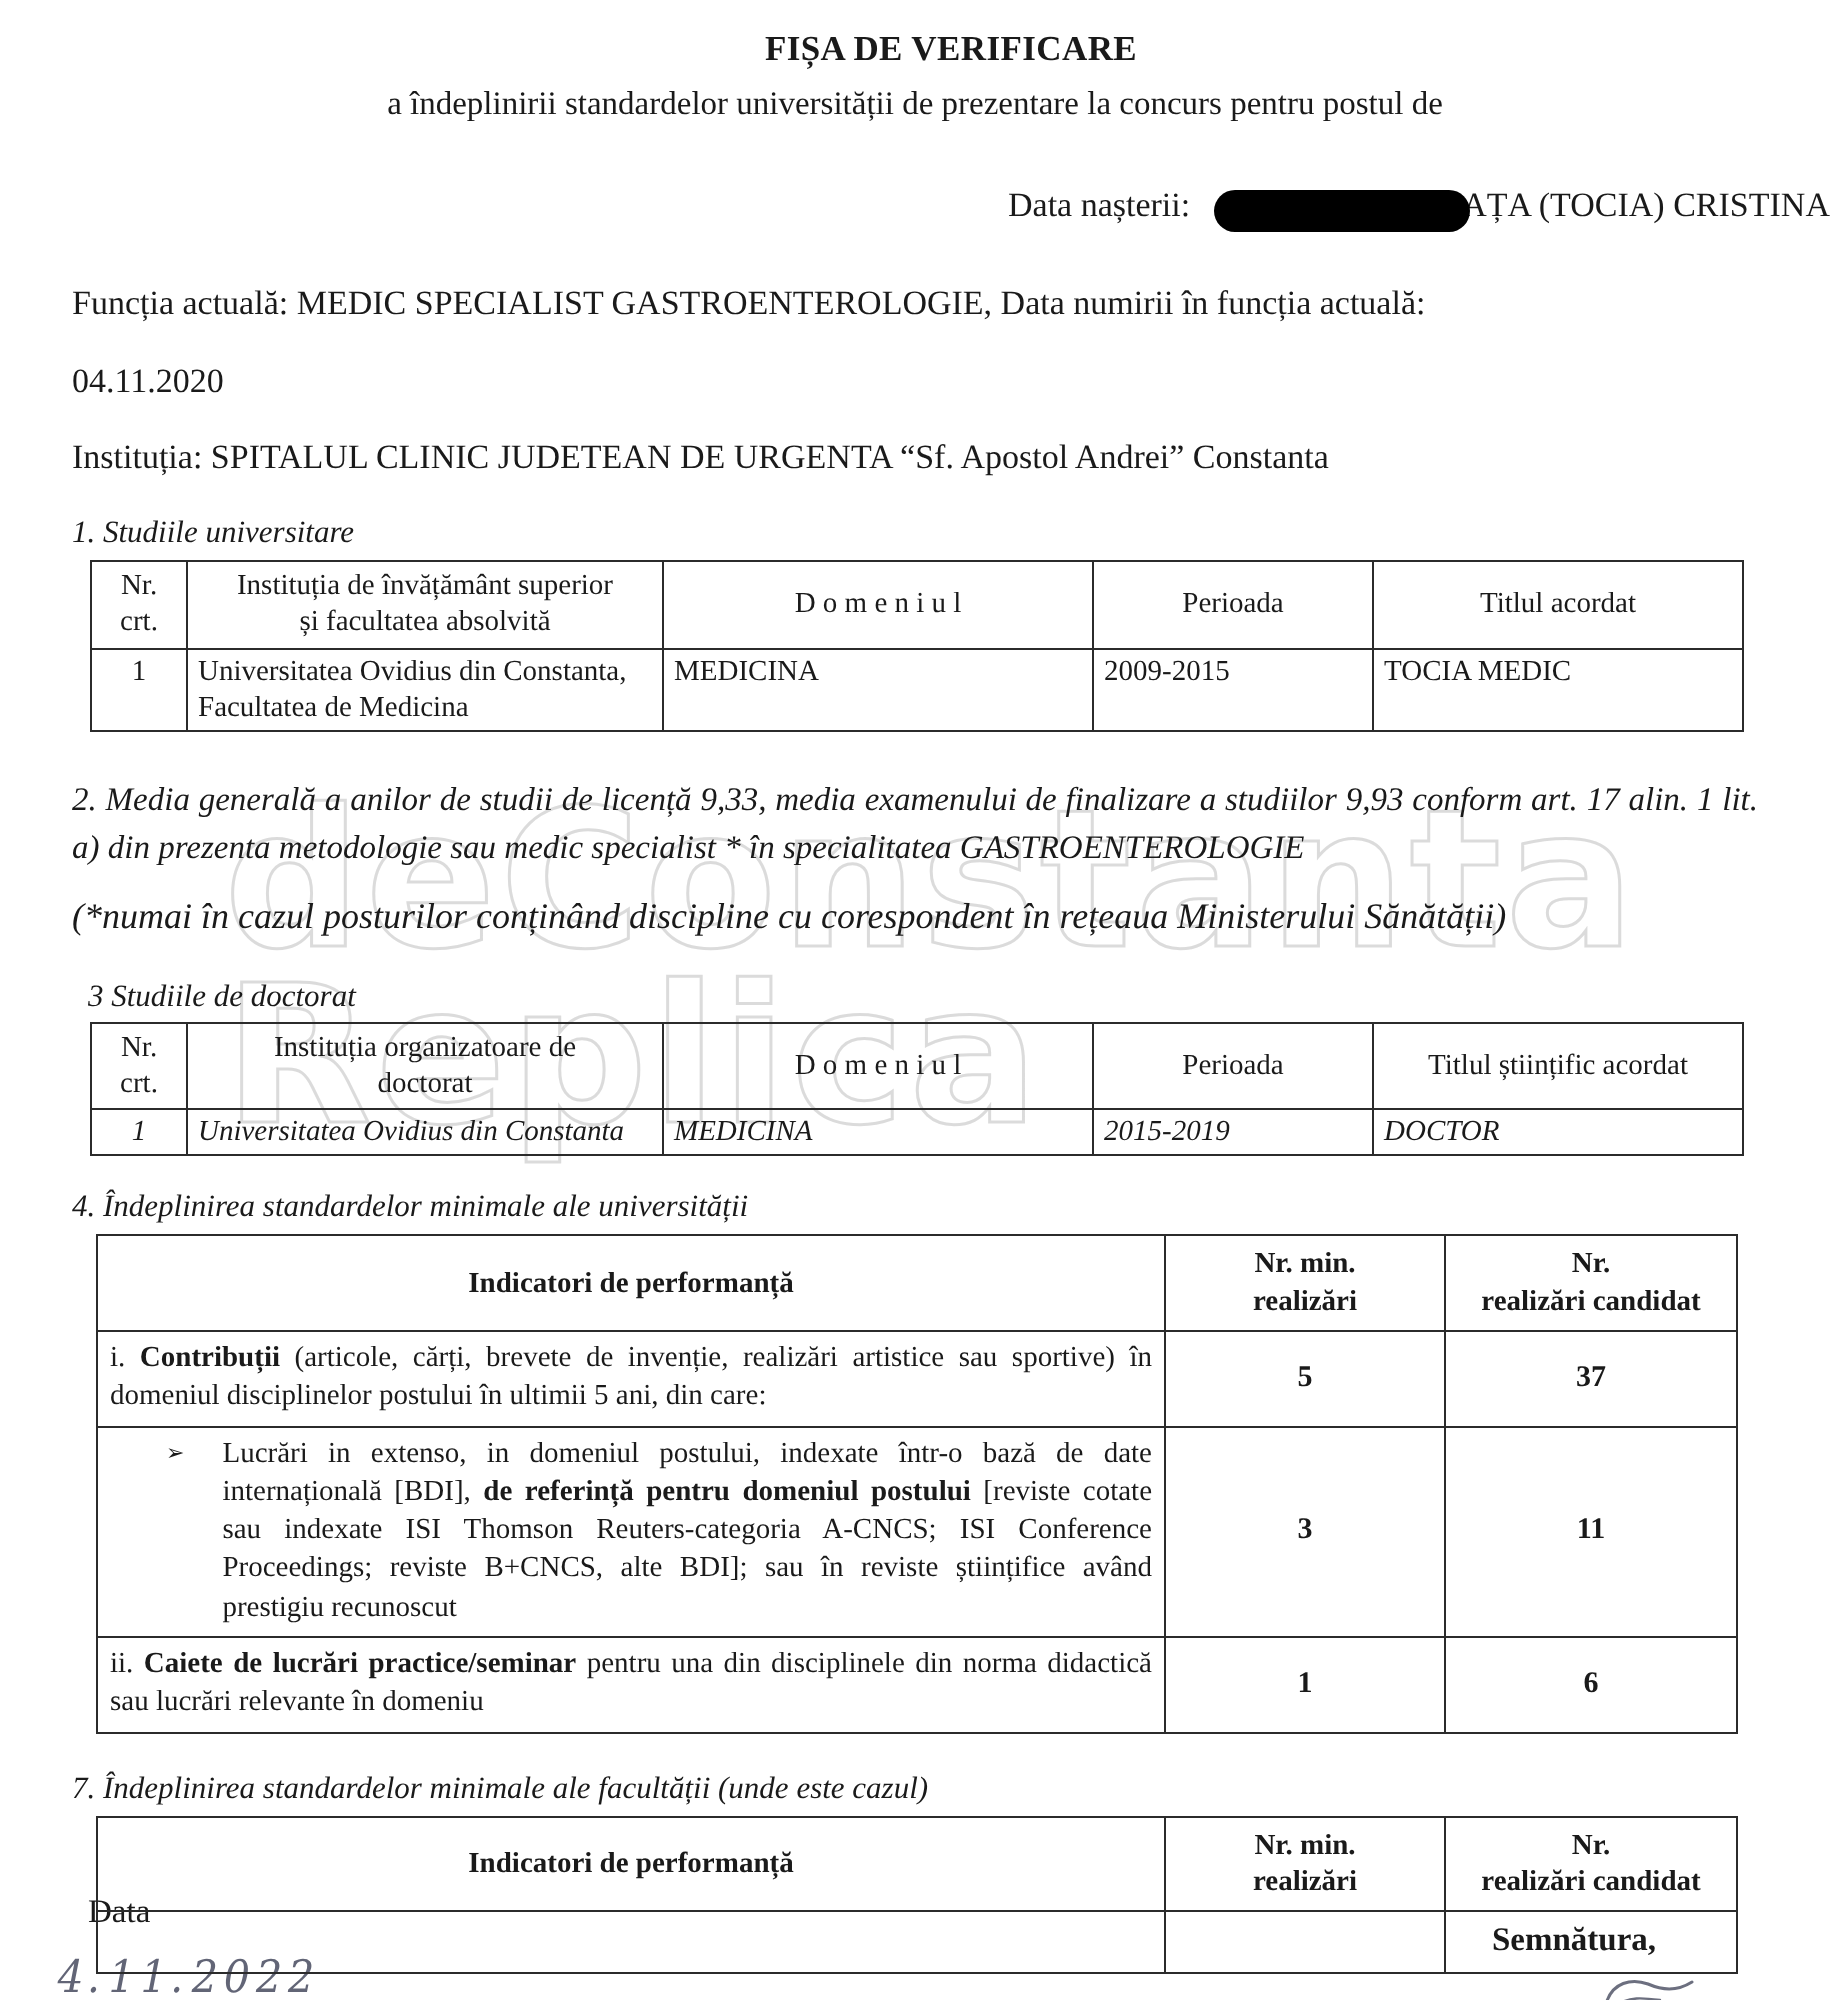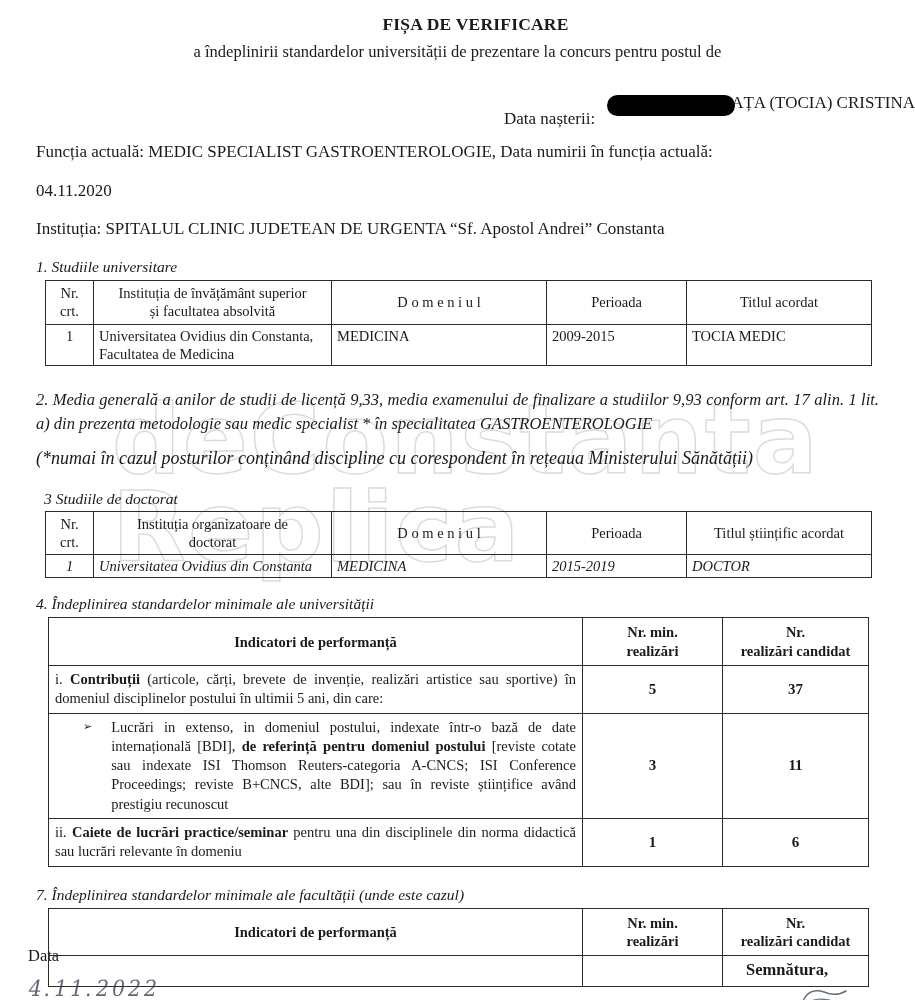--- a/index.html
+++ b/index.html
@@ -83,21 +83,21 @@
     left: 571px;
     top: 2px;
     width: 128px;
     height: 21px;
     background: #000000;
     border-radius: 11px;
   }
   .lbl-birth {
     position: absolute;
     left: 468px;
-    top: 16px;
+    top: 0;
   }
 
   .para-justify {
     margin: 19px 36px 0 36px;
     font-size: 17px;
     text-align: justify;
     line-height: 1.62;
   }
   .para-plain {
     margin: 12px 36px 0 36px;
@@ -196,21 +196,21 @@
   
   .footer {
     position: absolute;
     left: 0;
     right: 0;
     top: 946px;
     height: 54px;
   }
   .f-data {
     position: absolute;
-    left: 28px;
+    left: 44px;
     top: 0;
     font-size: 16.5px;
   }
   .f-hand {
     position: absolute;
     left: 30px;
     top: 30px;
     font-family: "DejaVu Serif", serif;
     font-size: 20px;
     color: #3b3f55;

